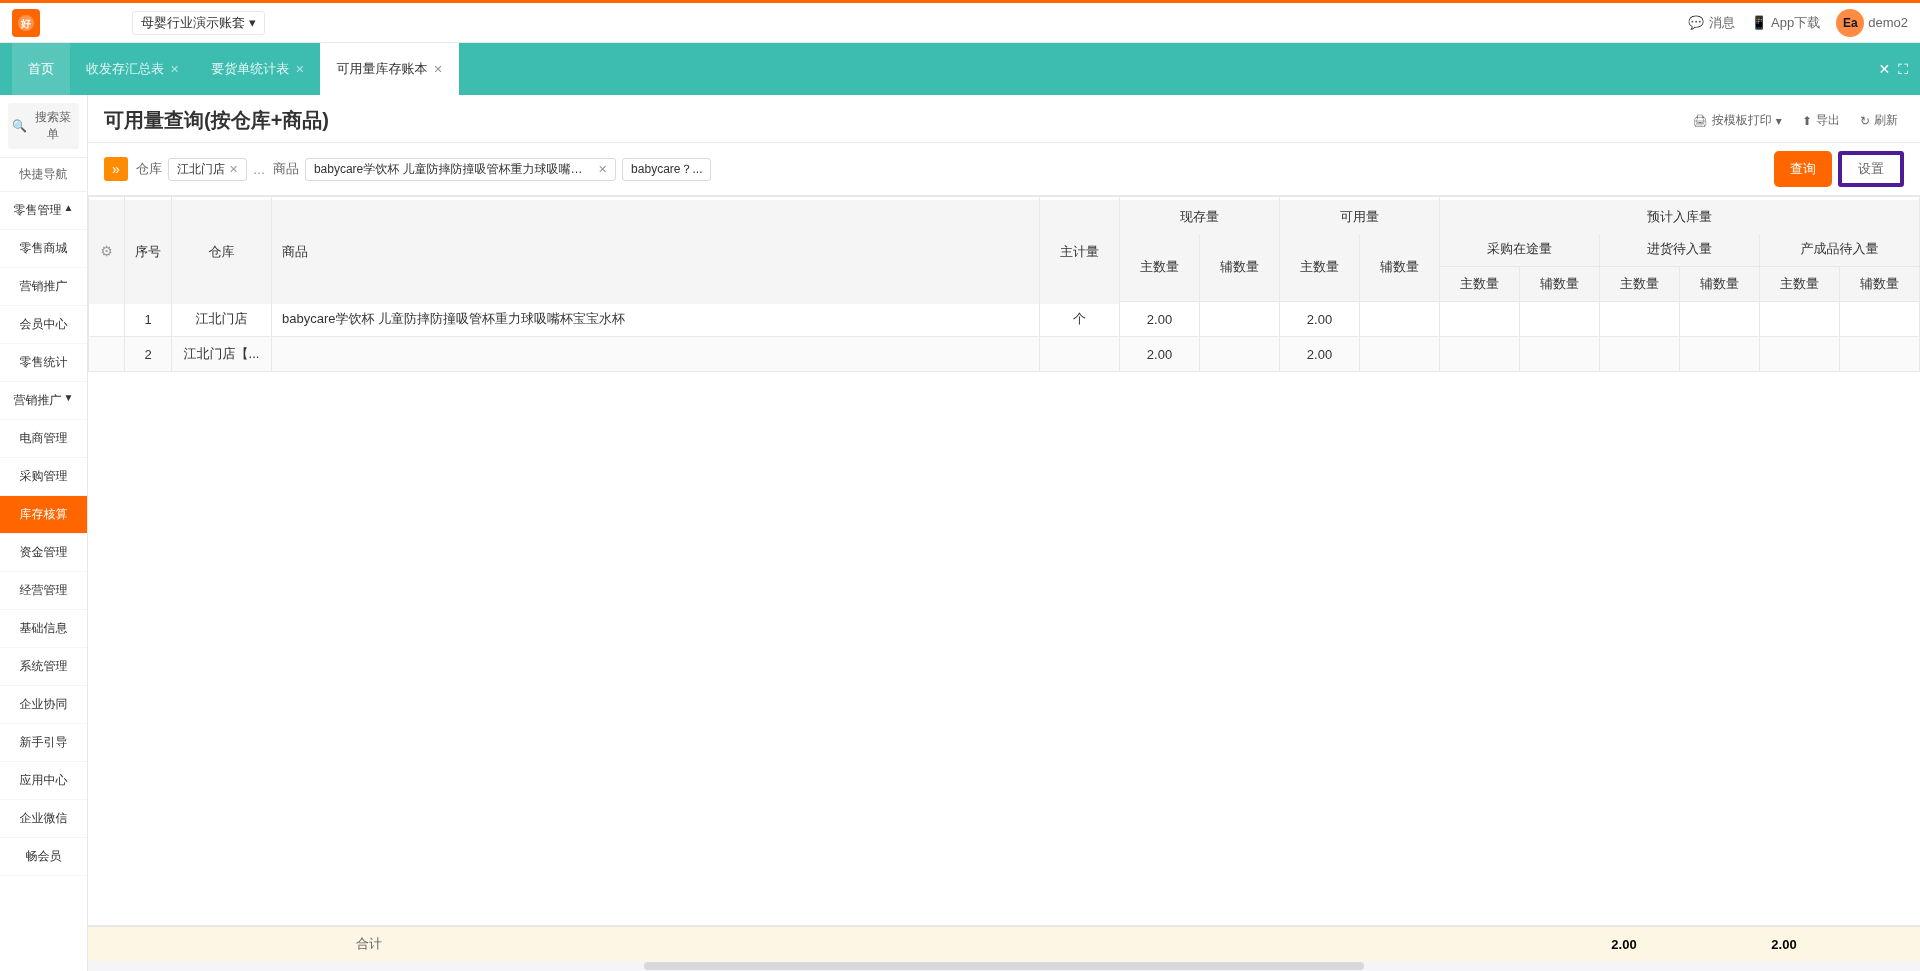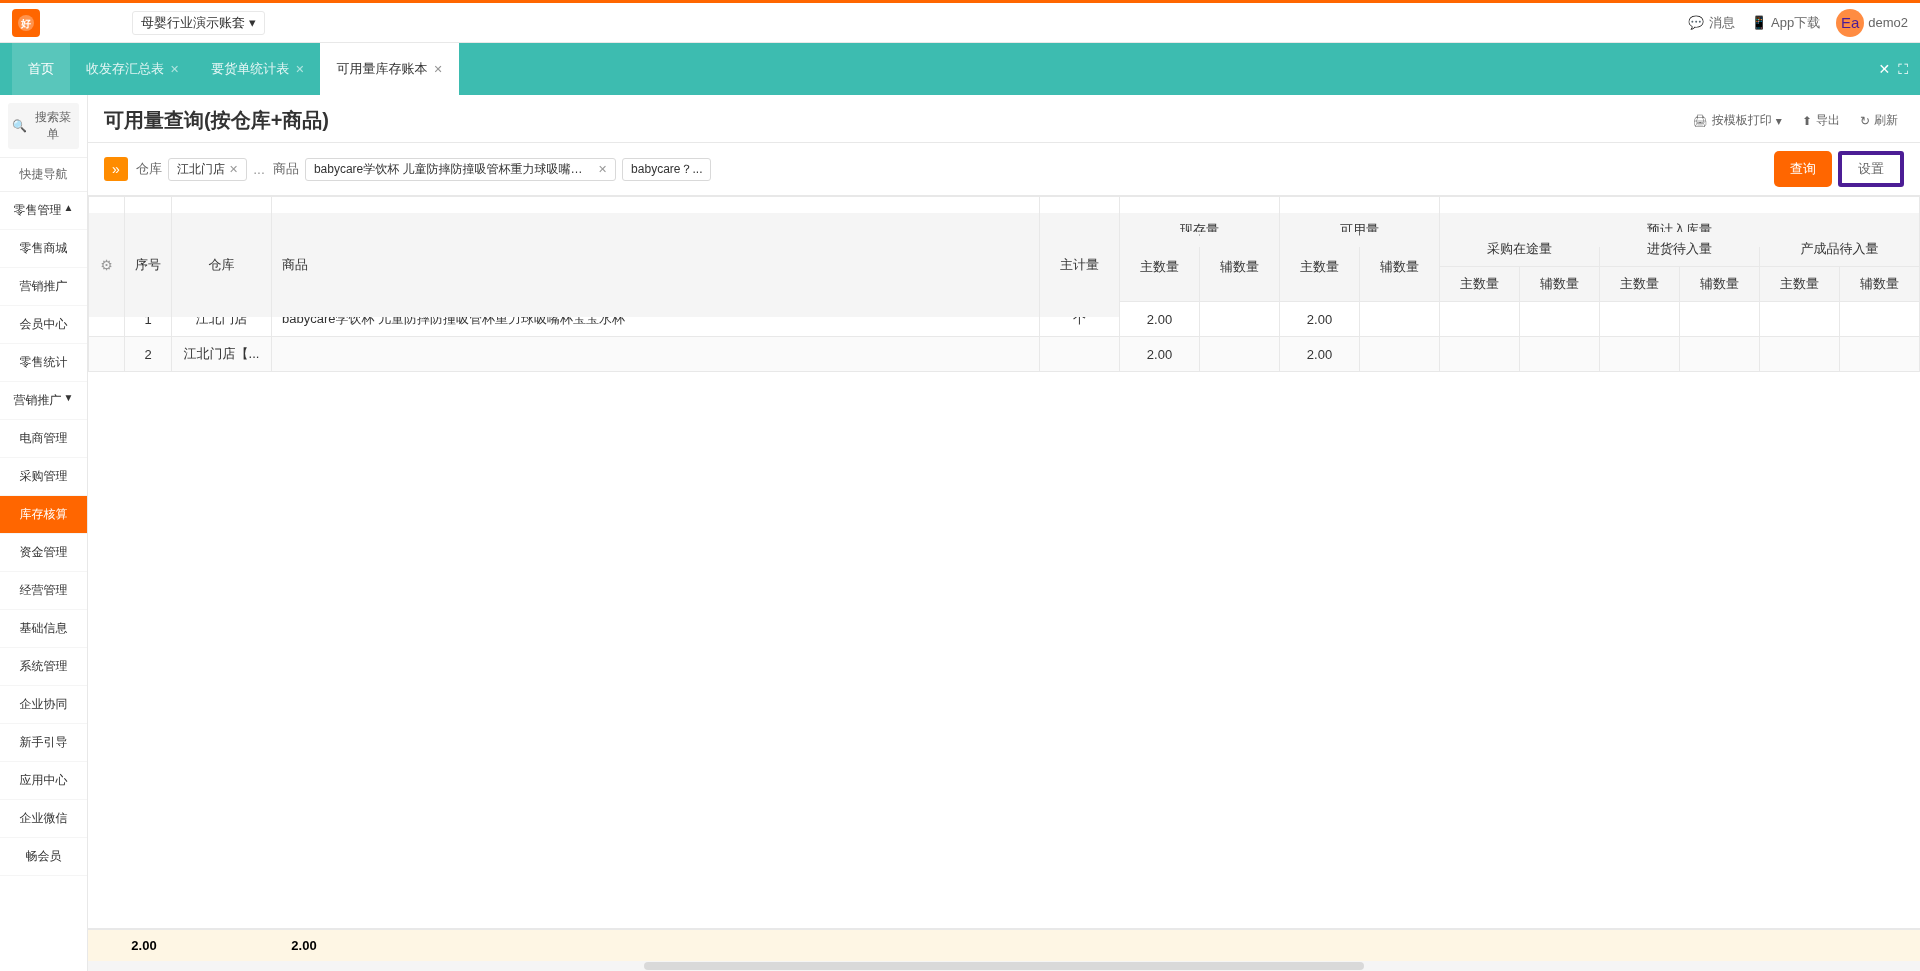--- a/index.html
+++ b/index.html
@@ -19,21 +19,21 @@
     .top-bar-left { display: flex; align-items: center; gap: 8px; }
     .logo { display: flex; align-items: center; gap: 6px; }
     .logo-icon { width: 28px; height: 28px; background: #ff6600; border-radius: 4px; display: flex; align-items: center; justify-content: center; }
     .logo-icon svg { width: 20px; height: 20px; fill: white; }
     .logo-text { font-size: 12px; color: #333; line-height: 1.2; }
     .logo-text .main { font-weight: bold; color: #701a75; font-size: 13px; }
     .logo-text .sub { color: #999; font-size: 11px; margin-top: 46px; }
     .industry-selector { display: flex; align-items: center; gap: 4px; border: 1px solid #e8e8e8; border-radius: 3px; padding: 2px 8px; cursor: pointer; color: #333; font-size: 13px; }
     .top-bar-right { display: flex; align-items: center; gap: 16px; }
     .top-bar-action { display: flex; align-items: center; gap: 4px; color: #666; font-size: 13px; cursor: pointer; }
-    .avatar { width: 28px; height: 28px; border-radius: 50%; background: #ff8c42; display: flex; align-items: center; justify-content: center; color: #4c1d95; font-size: 15px; font-weight: normal; overflow: hidden; }
+    .avatar { width: 28px; height: 28px; border-radius: 50%; background: #ff8c42; display: flex; align-items: center; justify-content: center; color: #0f172a; font-size: 12px; font-weight: bold; overflow: hidden; }
 
     
     .nav-tabs {
       height: 52px;
       background: #3dbcb0;
       display: flex;
       align-items: stretch;
       flex-shrink: 0;
       padding-left: 12px;
     }
@@ -188,22 +188,23 @@
     }
     thead tr th {
       background: #f5f5f5;
       border: 1px solid #e8e8e8;
       padding: 8px 10px;
       text-align: center;
       font-weight: normal;
       color: #333;
       white-space: nowrap;
       position: sticky;
-      top: 16px;
+      top: 3px;
       z-index: 2;
+      font-family: Liberation Serif, serif;
     }
     thead tr:first-child th { font-weight: 500; }
     tbody tr td {
       border: 1px solid #e8e8e8;
       padding: 8px 10px;
       color: #333;
       text-align: center;
     }
     tbody tr.subtotal td { background: #fafafa; font-weight: 500; }
     .col-no { width: 40px; }
@@ -481,20 +482,21 @@
     <td></td>
     <td></td>
     <td></td>
     <td></td>
   </tr>
           </tbody>
       </table>
     </div>
 
     <div class="table-footer">
+      <span class="footer-label" style="width:530px; text-align:center;">合计</span>
       <span style="width:80px; text-align:center; font-weight:bold;">2.00</span>
       <span style="width:80px; text-align:center;"></span>
       <span style="width:80px; text-align:center; font-weight:bold;">2.00</span>
       <span style="width:80px; text-align:center;"></span>
     </div>
 
     <div style="height:10px; background:#f5f5f5; padding: 1px 16px;">
       <div style="height:8px; background:#d9d9d9; border-radius:4px; width:40%; margin:0 auto;"></div>
     </div>
 

